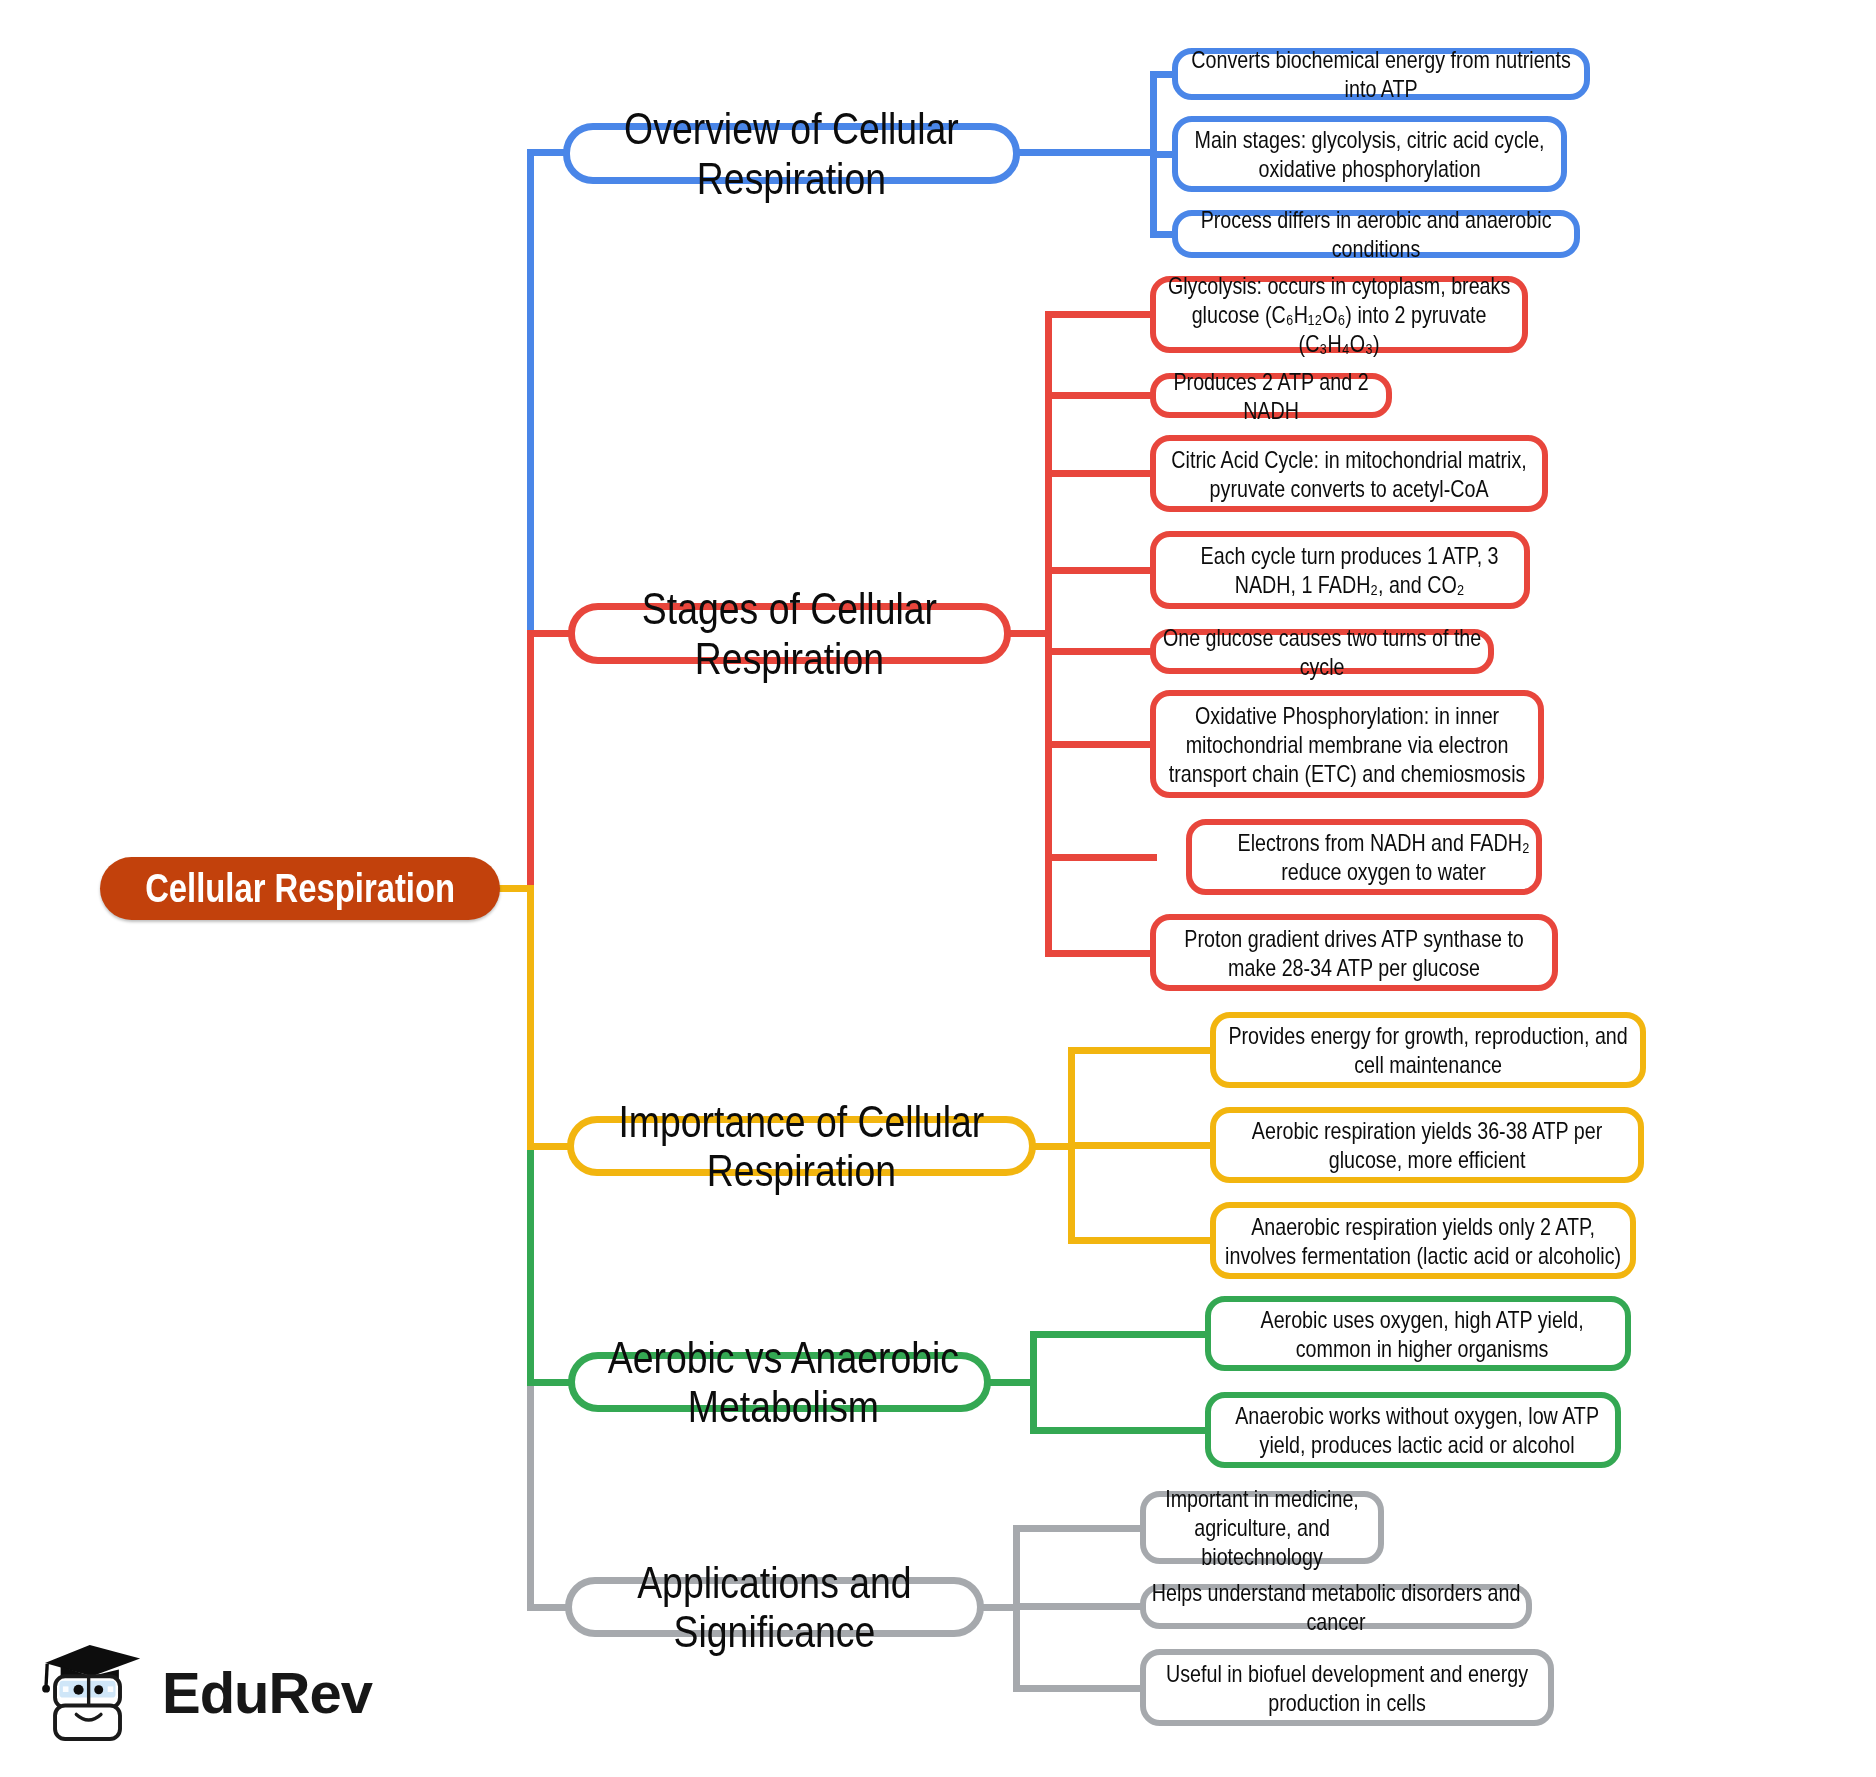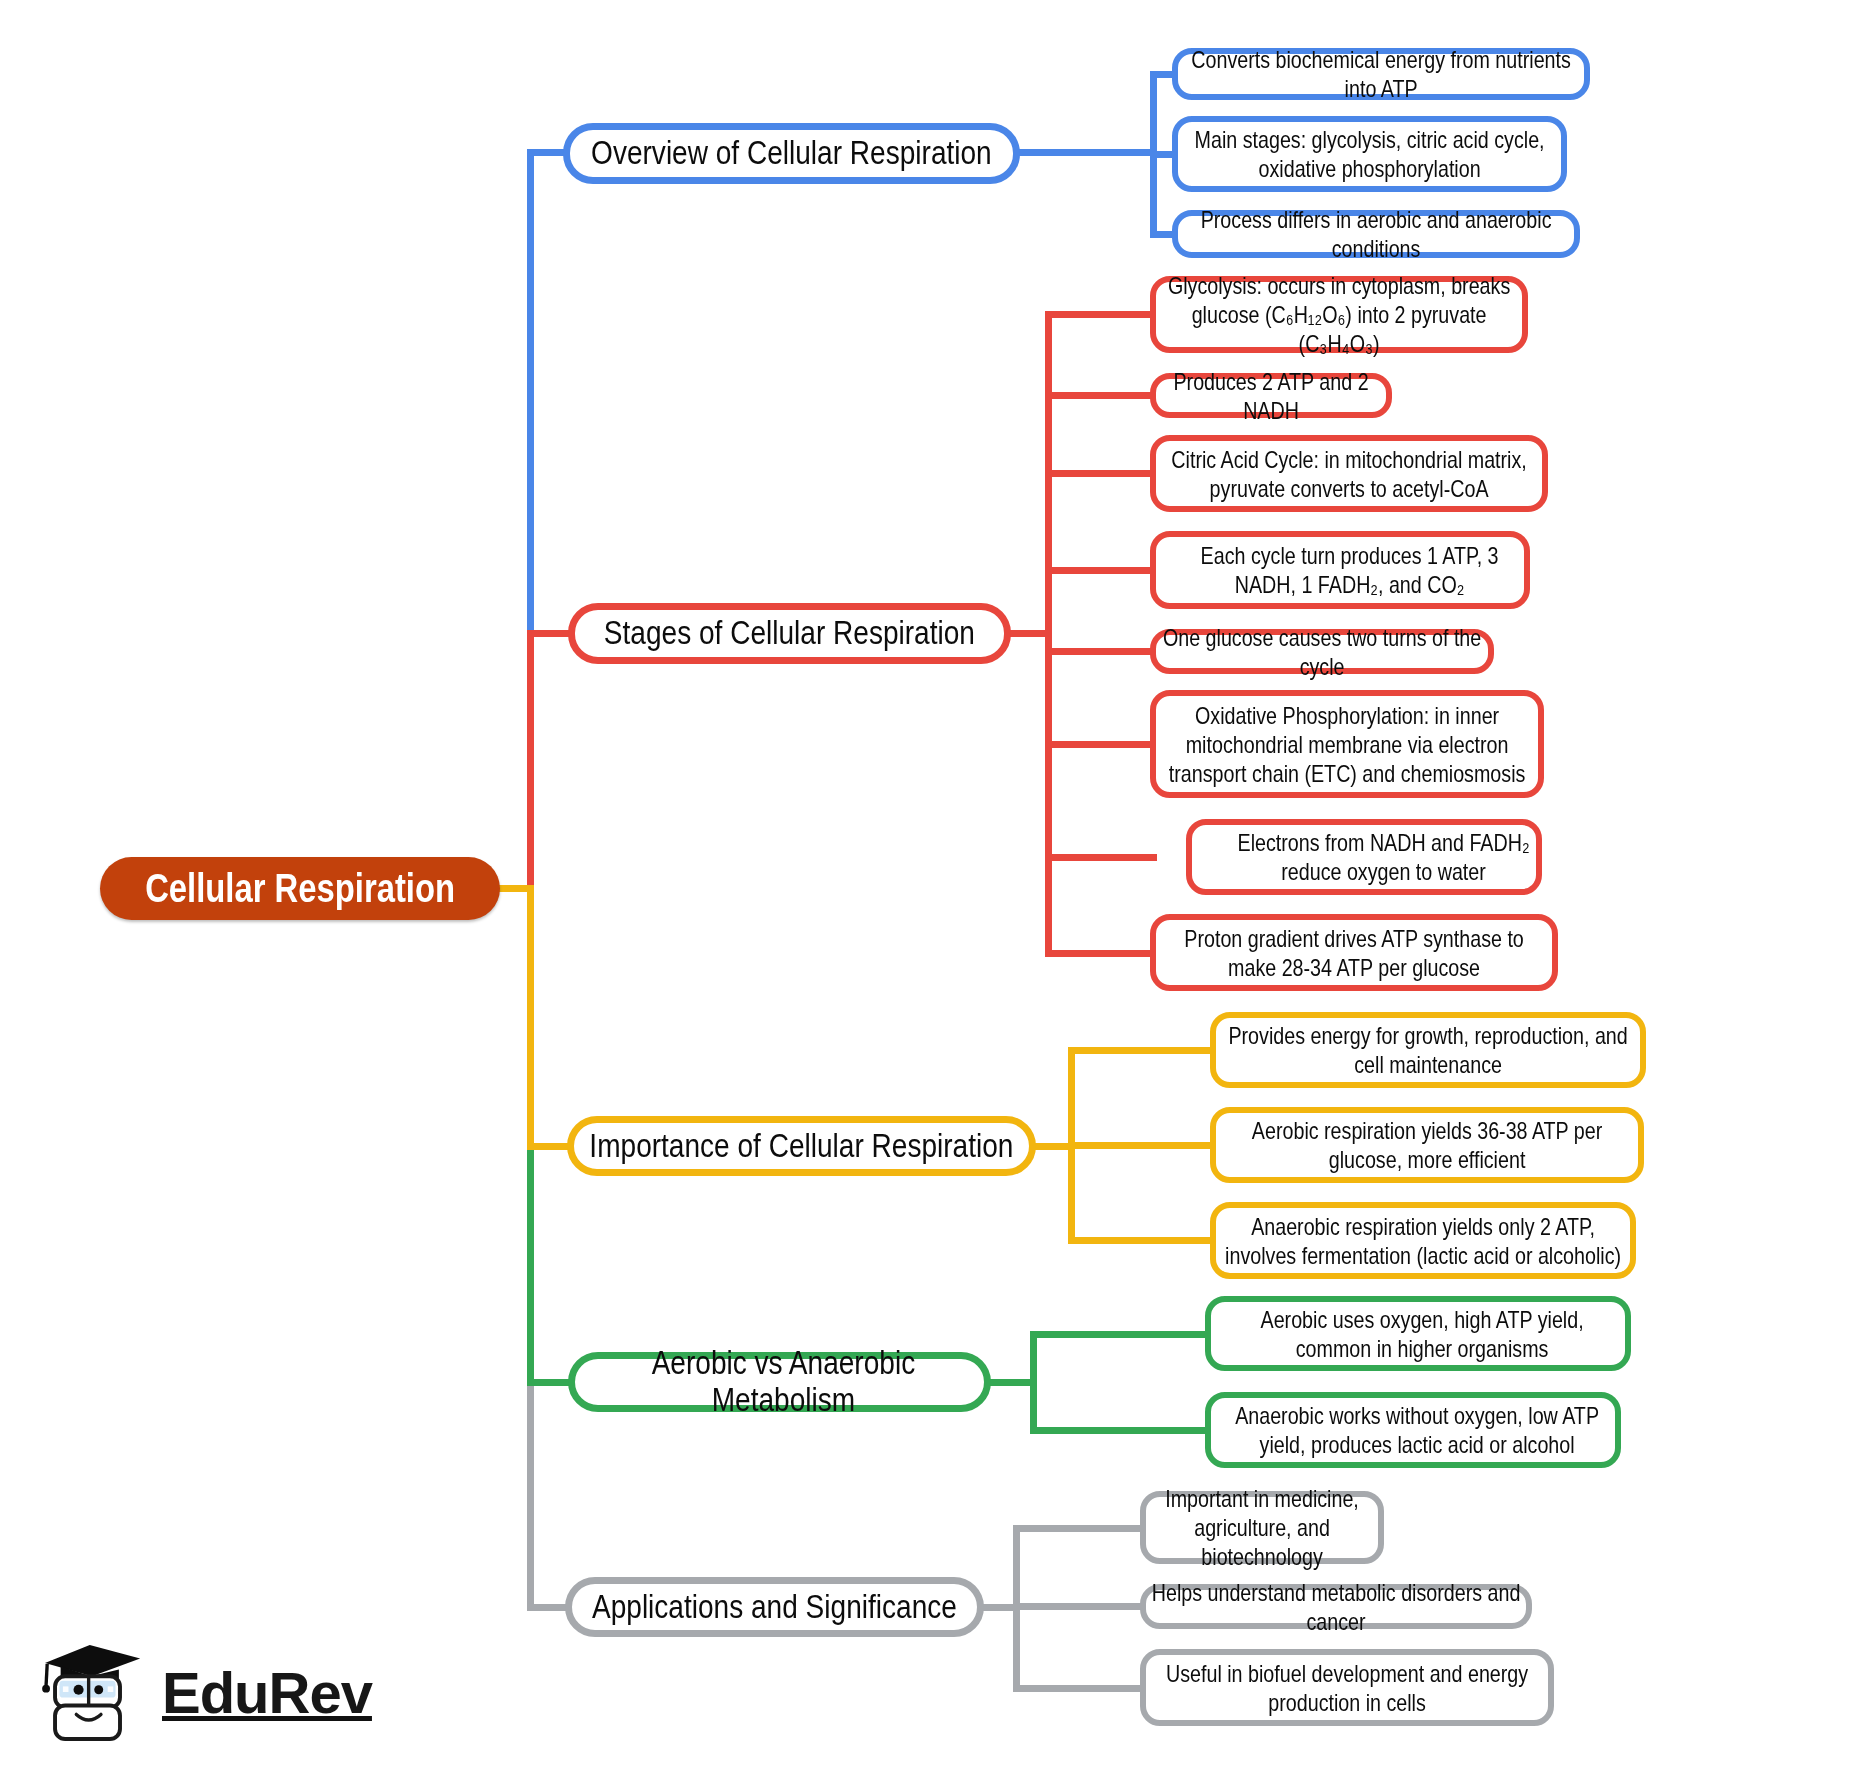--- a/index.html
+++ b/index.html
@@ -12,36 +12,36 @@
     position:absolute;box-sizing:border-box;background:#ffffff;
     display:flex;align-items:center;padding:0 2px;
   }
   .leaf{
     border:6px solid #000;border-radius:20px;
     font-size:24px;line-height:29px;color:#0c0c0c;
   }
   .leaf .cond{width:122%;flex:0 0 auto;transform:scaleX(.82);transform-origin:left center;text-align:center;}
   .label{
     border:7px solid #000;border-radius:30px;
-    font-size:33px;line-height:1.12;color:#0c0c0c;
+    font-size:44px;line-height:1.12;color:#0c0c0c;
   }
   .label .cond{width:117.6%;flex:0 0 auto;transform:scaleX(.85);transform-origin:left center;text-align:center;}
   .central{
     position:absolute;box-sizing:border-box;background:#c2410c;border-radius:32px;
     display:flex;align-items:center;color:#ffffff;font-size:40px;font-weight:bold;
     box-shadow:0 2px 3px rgba(0,0,0,.25);
   }
   .central .cond{width:122%;flex:0 0 auto;transform:scaleX(.82);transform-origin:left center;text-align:center;}
   .b-blue{border-color:#4a86e8;}   .c-blue{background:#4a86e8;}
   .b-red{border-color:#e8463c;}    .c-red{background:#e8463c;}
   .b-yellow{border-color:#f2b50f;} .c-yellow{background:#f2b50f;}
   .b-green{border-color:#34a853;padding-left:10px;}  .c-green{background:#34a853;}
   .b-gray{border-color:#a6a9ad;}   .c-gray{background:#a6a9ad;}
   .logo{
-    position:absolute;left:36px;top:1636px;display:flex;align-items:center;gap:14px;text-decoration:underline;
+    position:absolute;left:36px;top:1636px;display:flex;align-items:center;gap:14px;
   }
   .logo .wordmark{font-size:58px;font-weight:bold;letter-spacing:-1px;color:#171717;}
 </style>
 </head>
 <body>
 
 <div class="canvas">
 
   <div class="seg c-blue" style="left:527px;top:149px;width:7px;height:488px;"></div>
   <div class="seg c-red" style="left:527px;top:633px;width:7px;height:258px;"></div>

